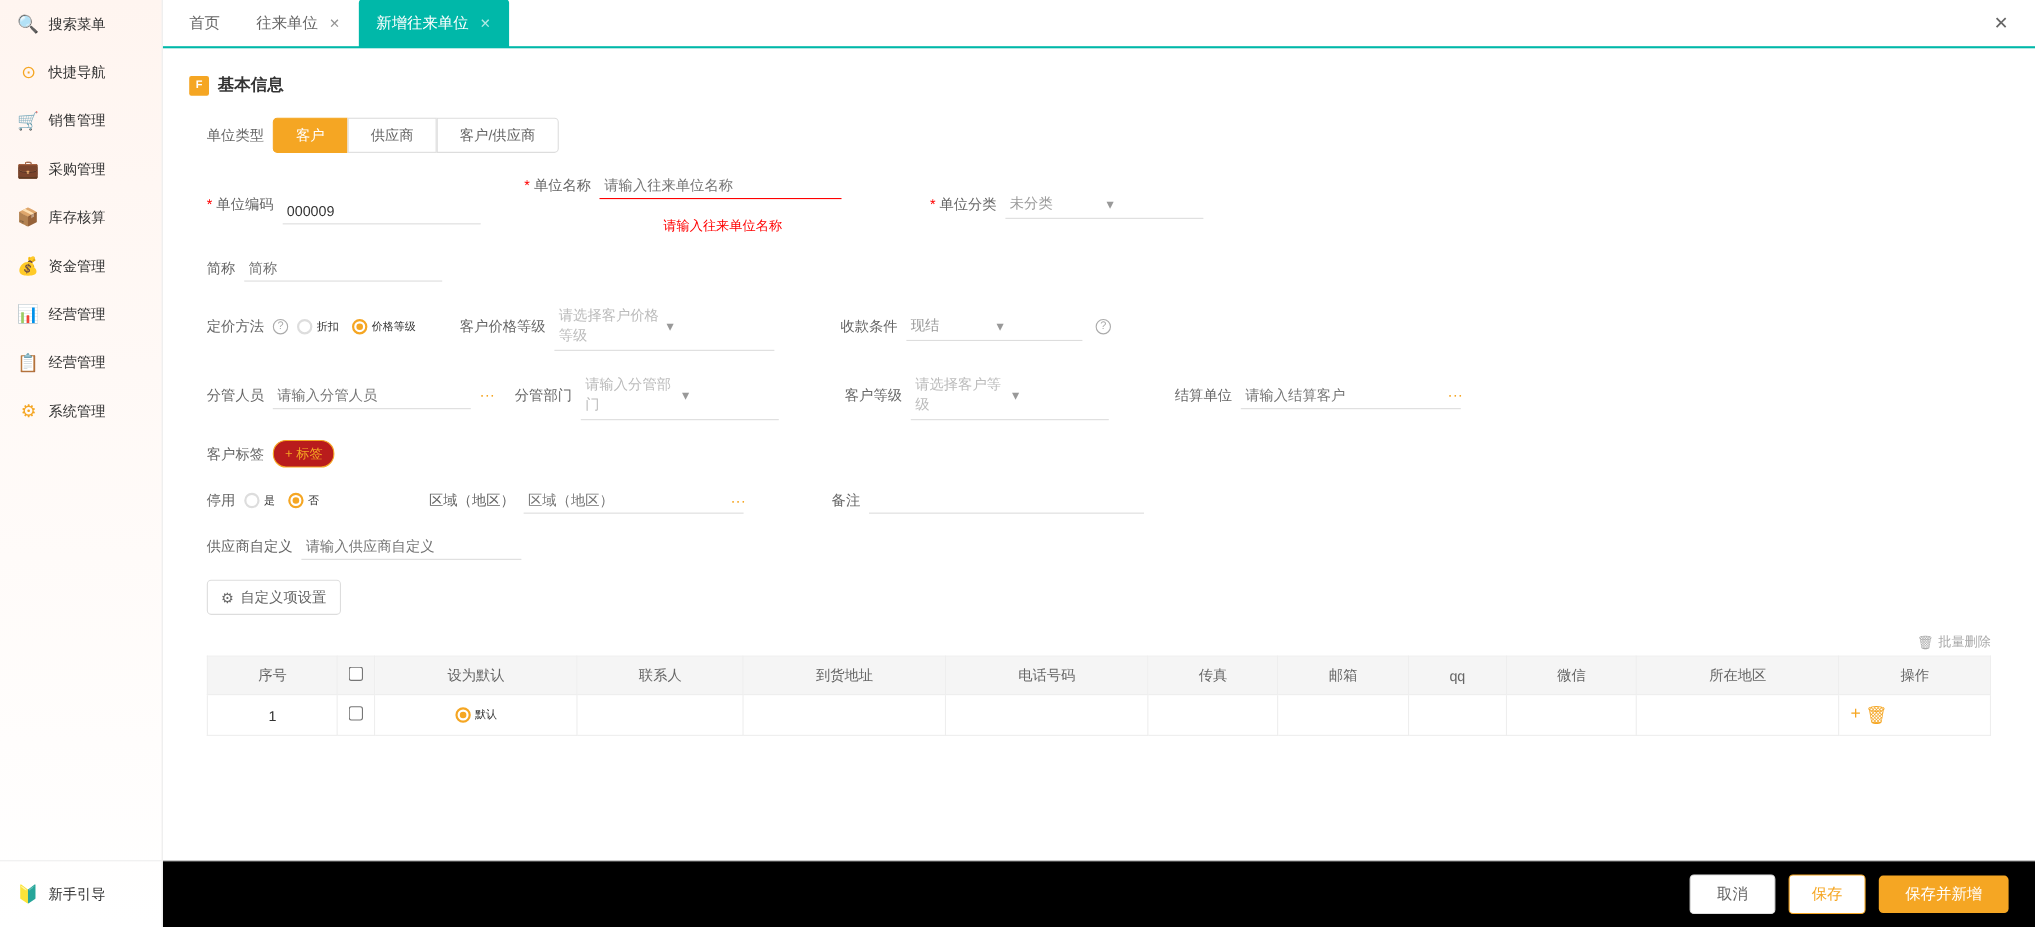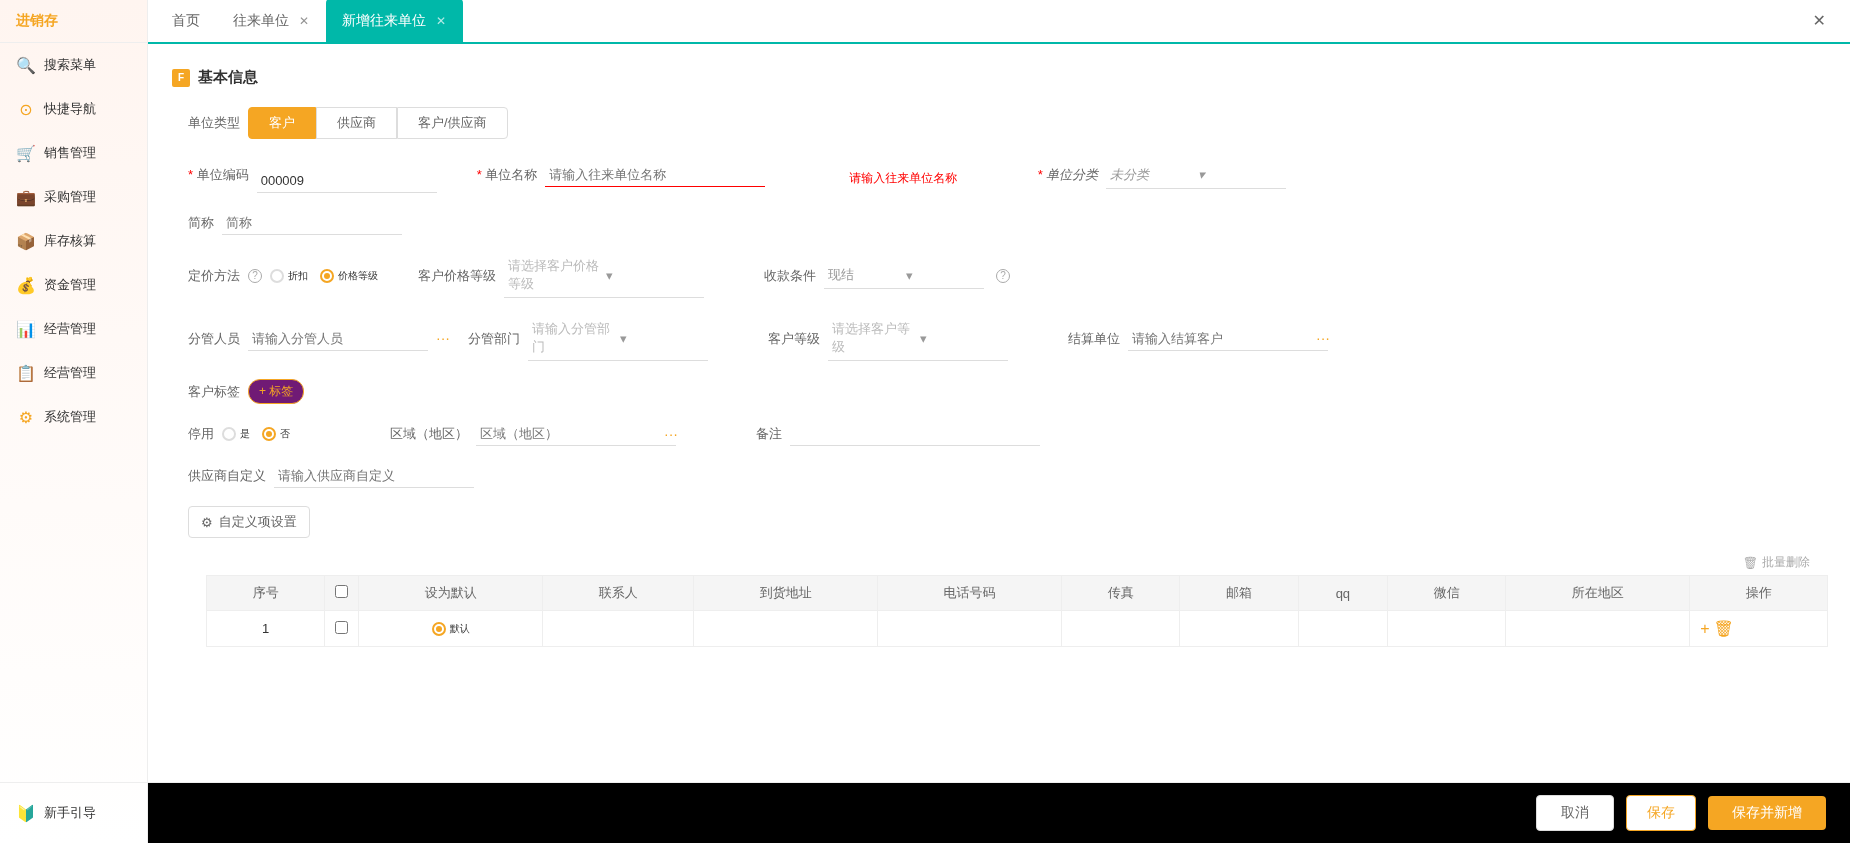--- a/index.html
+++ b/index.html
@@ -181,21 +181,21 @@
     .tag-add-btn {
       display: flex;
       align-items: center;
       gap: 4px;
       border: 1px solid #f5a623;
       color: #f5a623;
       border-radius: 12px;
       padding: 3px 10px;
       cursor: pointer;
       font-size: 12px;
-      background: #701a75;
+      background: #b91c1c;
     }
 
     
     .bottom-toolbar {
       display: flex;
       align-items: center;
       justify-content: flex-end;
       padding: 12px 24px;
       background: #000000;
       border-top: 1px solid #eee;
@@ -233,21 +233,21 @@
     
     .table-section { margin-top: 16px; }
     .table-header-row {
       display: flex;
       justify-content: flex-end;
       margin-bottom: 4px;
       color: #aaa;
       font-size: 12px;
     }
     .batch-delete-btn { color: #aaa; cursor: pointer; font-size: 12px; display: flex; align-items: center; gap: 4px; }
-    .data-table { width: 100%; border-collapse: collapse; font-size: 13px; margin-left: 18px; }
+    .data-table { width: 100%; border-collapse: collapse; font-size: 13px; }
     .data-table th {
       background: #f5f5f5;
       border: 1px solid #eee;
       padding: 8px 10px;
       text-align: center;
       color: #666;
       font-weight: normal;
     }
     .data-table td {
       border: 1px solid #eee;
@@ -299,21 +299,20 @@
       font-size: 14px;
       font-weight: bold;
       color: #f5a623;
       border-bottom: 1px solid #eee;
     }
   </style>
 </head>
 <body>
 
 <div class="sidebar">
-  <div class="sidebar-logo">进销存</div>
   <div class="sidebar-item">
     <span class="icon">🔍</span>
     <span>搜索菜单</span>
   </div>
   <div class="sidebar-item">
     <span class="icon">⊙</span>
     <span>快捷导航</span>
   </div>
   <div class="sidebar-item">
     <span class="icon">🛒</span>
@@ -389,32 +388,32 @@
               <button class="type-btn">客户/供应商</button>
             </div>
           </div>
         </div>
 
         <div class="form-row">
           <div class="form-group">
             <span class="form-label required-label">单位编码</span>
             <input class="form-input" type="text" value="000009" style="width: 180px; margin-top: 12px;">
           </div>
-          <div class="form-group" style="align-items: flex-end; gap: 12px;">
+          <div class="form-group" style="flex-direction: column; align-items: center; gap: 12px;">
             <div style="display:flex; align-items:center; gap:8px;">
               <span class="form-label required-label">单位名称</span>
               <div class="input-field-group">
                 <input class="form-input error" type="text" style="width: 220px; border-bottom-color: rgb(255, 0, 0);" placeholder="请输入往来单位名称">
               </div>
             </div>
             <div style="margin-left: 72px; margin-top: 4px;">
               <span class="form-input-error-msg">请输入往来单位名称</span>
             </div>
           </div>
-          <div class="form-group" style="margin-left: 40px; font-style: italic;">
+          <div class="form-group" style="margin-left: 40px;">
             <span class="form-label required-label">单位分类</span>
             <div class="dropdown-trigger" style="min-width:180px;">
               <span>未分类</span>
               <span class="dropdown-arrow">▾</span>
             </div>
           </div>
         </div>
 
         <div class="form-row">
           <div class="form-group">

